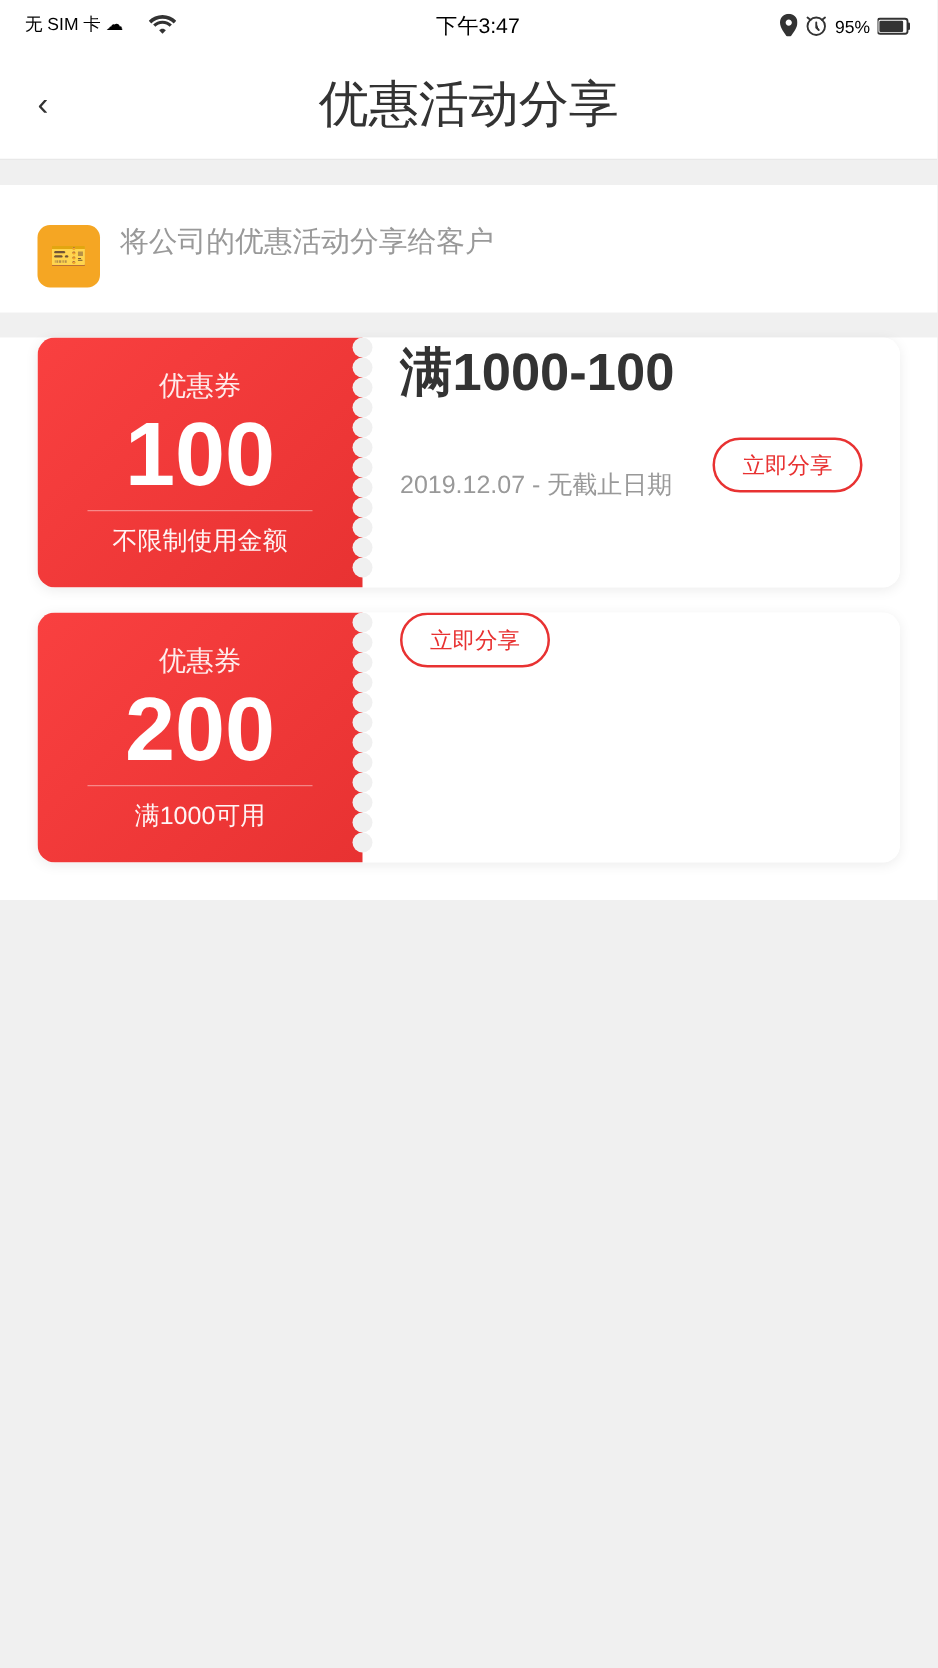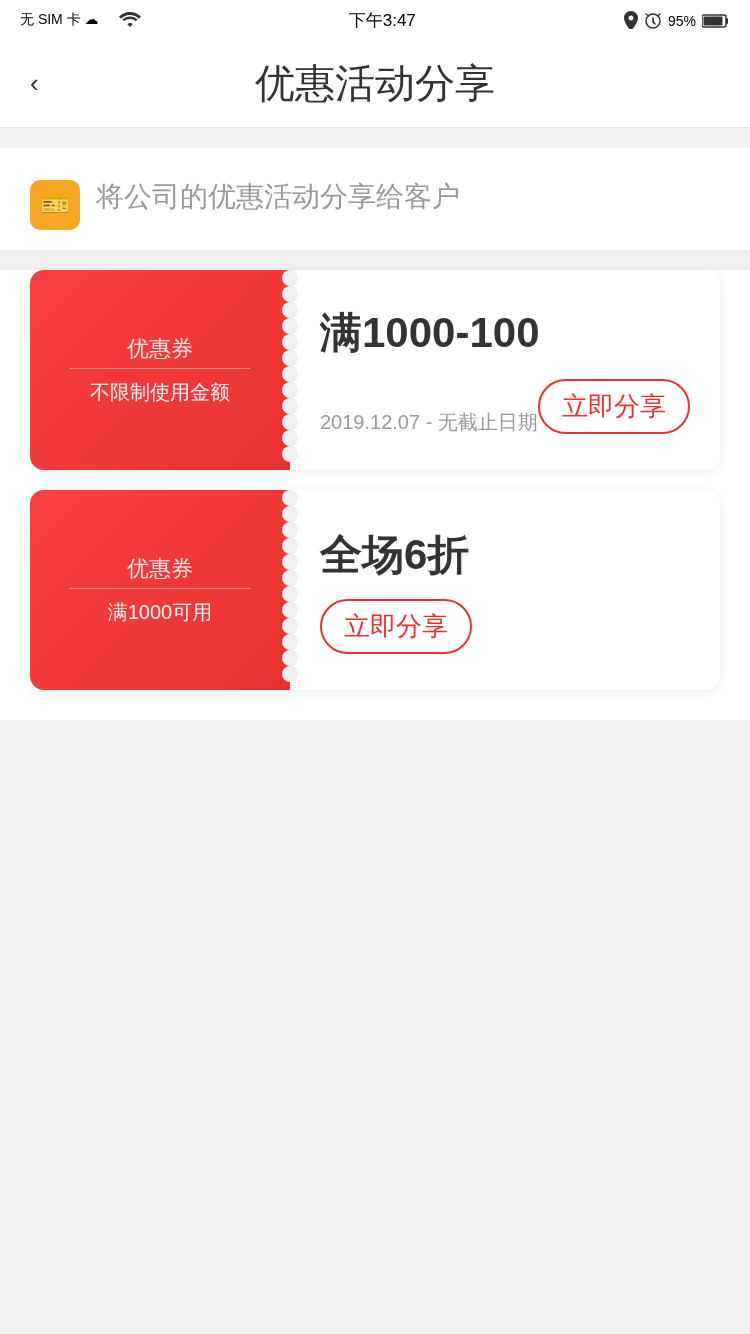--- a/index.html
+++ b/index.html
@@ -86,21 +86,21 @@
       flex-shrink: 0;
       margin-top: 2px;
     }
     .section-text h2 {
       font-size: 30px;
       font-weight: 600;
       color: #333;
       margin-bottom: 6px;
     }
     .section-text p {
-      font-size: 28px;
+      font-size: 23px;
       color: #999;
     }
 
     
     .coupons-list {
       background: #fff;
       padding: 0 30px 30px 30px;
     }
 
     
@@ -206,21 +206,20 @@
       color: rgba(255,255,255,0.95);
       text-align: right;
       padding: 0 10px;
     }
 
     .coupon-right {
       flex: 1;
       background: #fff;
       display: flex;
       flex-direction: column;
-      justify-content: center;
       padding: 0 30px;
       gap: 16px;
     }
 
     .coupon-title {
       font-size: 42px;
       font-weight: 600;
       color: #333;
     }
 
@@ -233,21 +232,21 @@
     .coupon-date {
       font-size: 20px;
       color: #999;
       margin-top: 32px;
     }
 
     .share-btn {
       border: 2px solid #e83232;
       border-radius: 30px;
       padding: 8px 22px;
-      font-size: 26px;
+      font-size: 18px;
       color: #e83232;
       background: transparent;
       cursor: pointer;
       white-space: nowrap;
     }
 
     
     .empty-area {
       flex: 1;
       background: #f0f0f0;
@@ -296,20 +295,21 @@
     <p>将公司的优惠活动分享给客户</p>
   </div>
 </div>
 
 <div class="coupons-list">
 
   <div class="coupon-card">
     <div class="coupon-left">
       <div class="coupon-left-inner">
         <span class="coupon-label">优惠券</span>
+        <span class="coupon-value">100</span>
         <div class="coupon-divider"></div>
         <span class="coupon-condition">不限制使用金额</span>
       </div>
 
       <div class="serrated-right">
         <div class="notch"></div>
           <div class="notch"></div>
           <div class="notch"></div>
         <div class="notch"></div>
           <div class="notch"></div>
@@ -328,41 +328,41 @@
         <span class="coupon-date">2019.12.07 - 无截止日期</span>
         <button class="share-btn">立即分享</button>
       </div>
     </div>
   </div>
 
   <div class="coupon-card">
     <div class="coupon-left">
       <div class="coupon-left-inner">
         <span class="coupon-label">优惠券</span>
+        <span class="coupon-value">200</span>
         <div class="coupon-divider"></div>
         <span class="coupon-condition">满1000可用</span>
       </div>
 
       <div class="serrated-right">
         <div class="notch"></div>
           <div class="notch"></div>
           <div class="notch"></div>
         <div class="notch"></div>
           <div class="notch"></div>
           <div class="notch"></div>
         <div class="notch"></div>
           <div class="notch"></div>
           <div class="notch"></div>
         <div class="notch"></div>
           <div class="notch"></div>
           <div class="notch"></div>
       </div>
     </div>
     <div class="coupon-right">
-      <span class="coupon-title">全场6折</span>
       <div class="coupon-meta">
         <button class="share-btn">立即分享</button>
       </div>
     </div>
   </div>
 
 </div>
 
 <div class="empty-area"></div>
 

